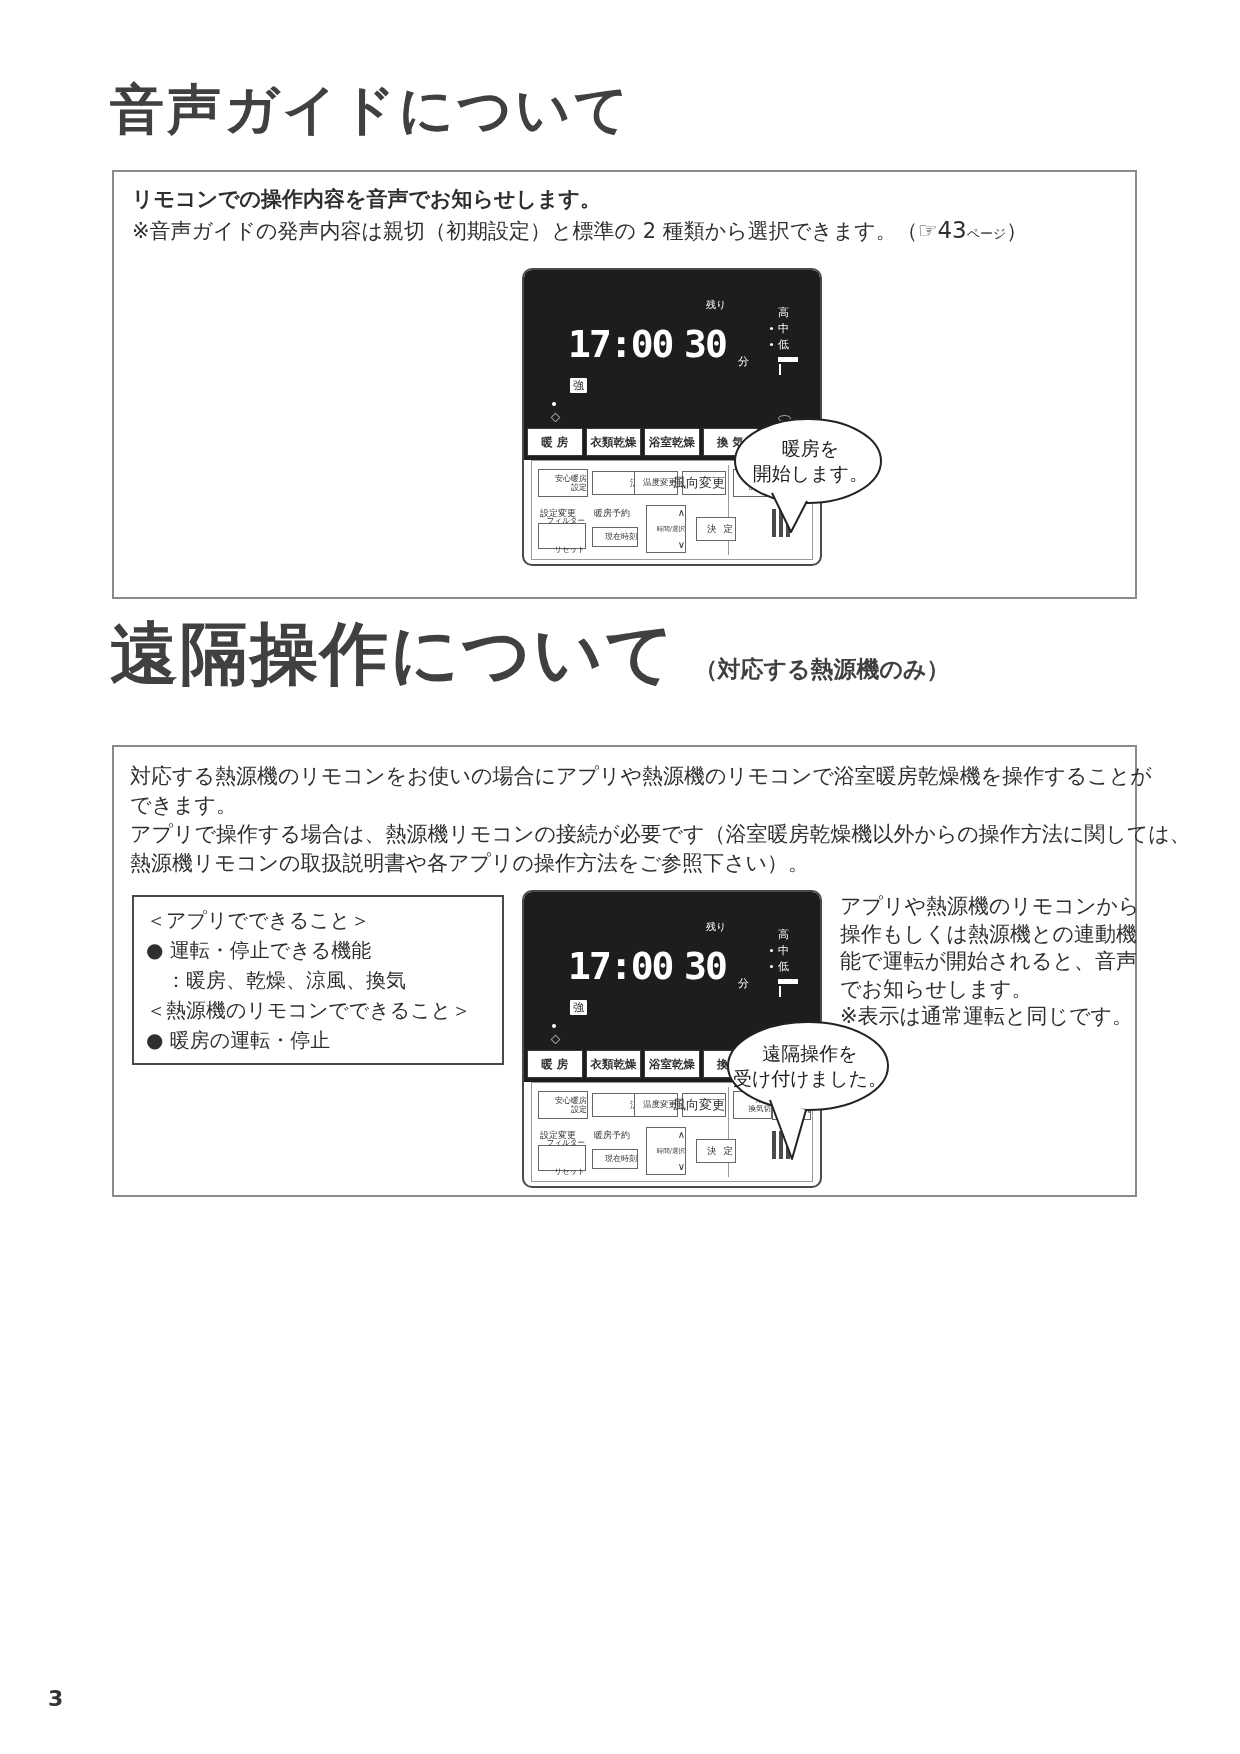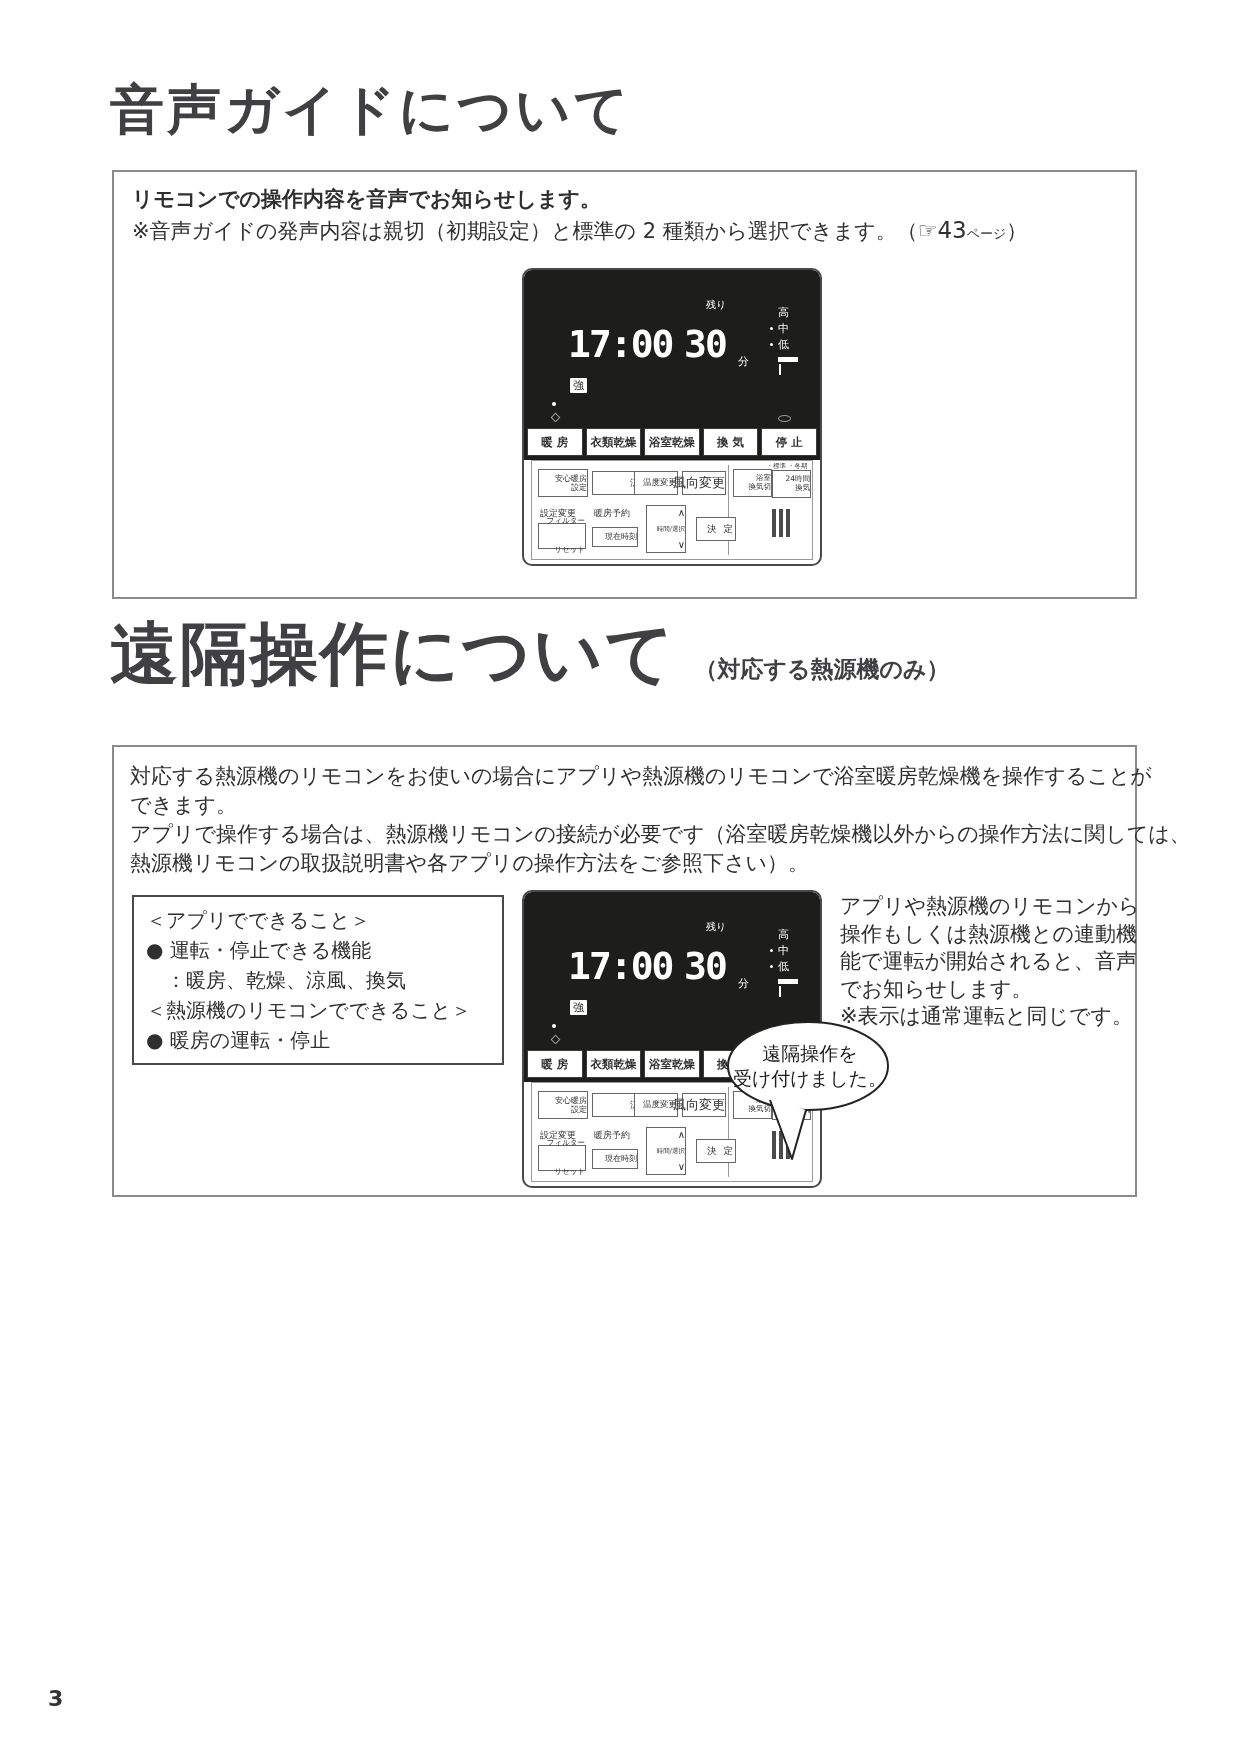--- a/index.html
+++ b/index.html
@@ -171,20 +171,30 @@
         </div>
         <div class="pb b-kettei">決 定</div>
         <div class="speaker">
           <div class="sp-bar"></div>
             <div class="sp-bar"></div>
             <div class="sp-bar"></div>
         </div>
       </div>
     </div>
 
+    <div class="bubble" style="left:614px;top:245px;">
+      <svg width="165" height="125" viewBox="0 0 165 125">
+        <ellipse cx="80" cy="44" rx="73" ry="42" fill="#ffffff" stroke="#222222" stroke-width="2"></ellipse>
+        <path d="M44,76 L63,115 L79,84" fill="#ffffff" stroke="#222222" stroke-width="2" stroke-linejoin="round"></path>
+      </svg>
+      <div class="bubble-text" style="top:19px;">
+        <div>暖房を</div>
+        <div>開始します。</div>
+      </div>
+    </div>
   </div>
 
   <div class="title-row">
     <span class="big">遠隔操作について</span>
     <span class="sub">（対応する熱源機のみ）</span>
   </div>
 
   <div class="box box2">
     <div class="tx" style="left:16px;top:16px;">対応する熱源機のリモコンをお使いの場合にアプリや熱源機のリモコンで浴室暖房乾燥機を操作することが</div>
     <div class="tx" style="left:16px;top:45px;">できます。</div>

